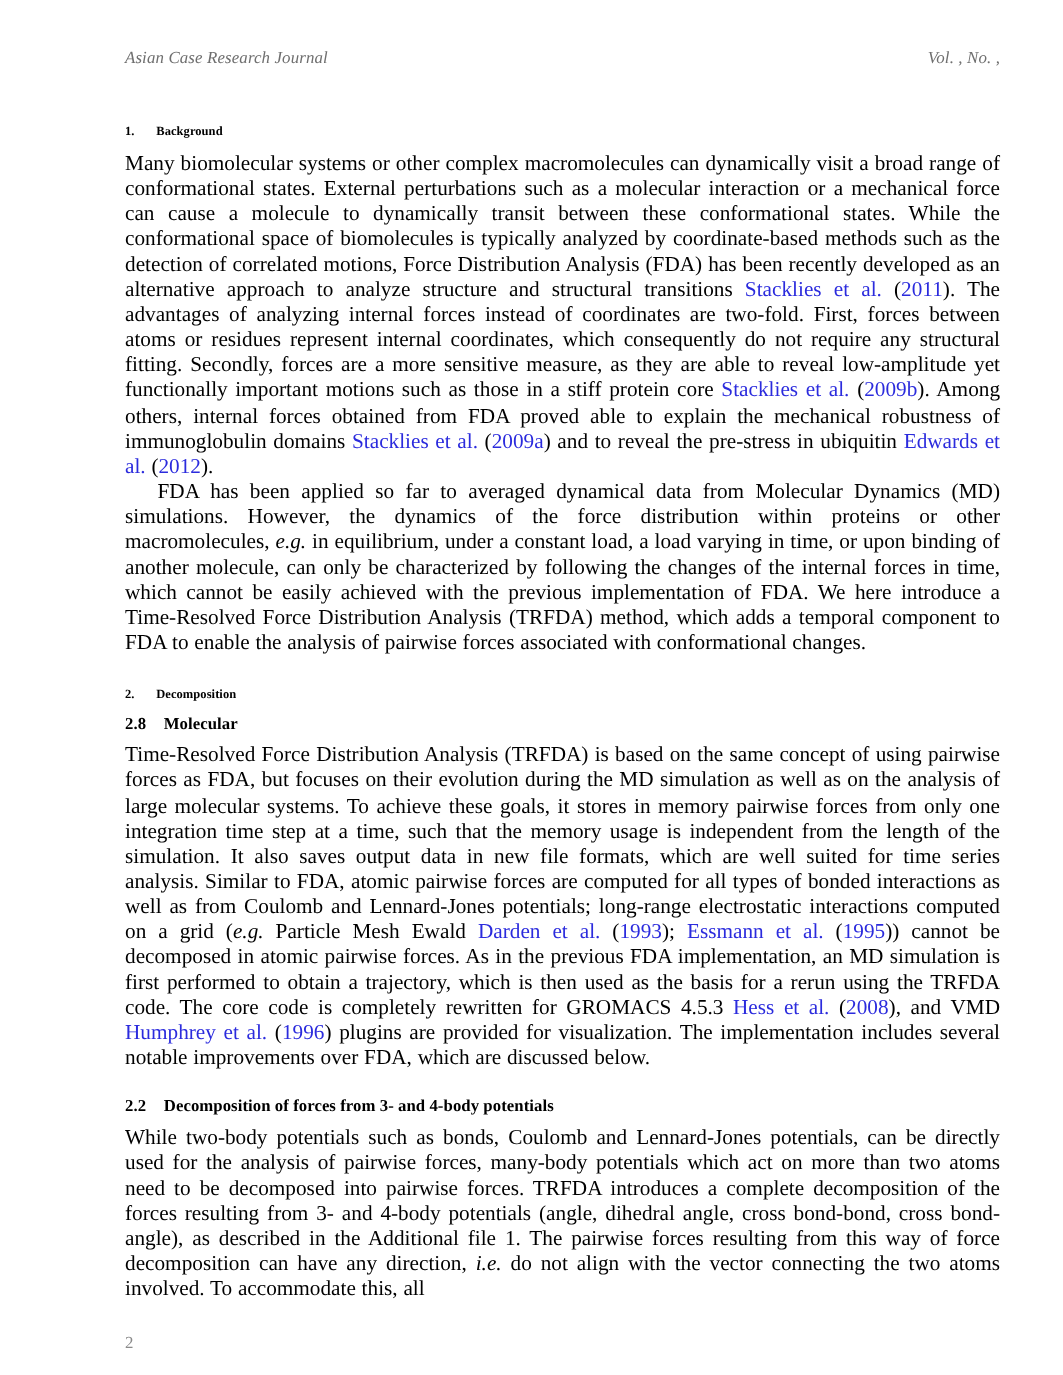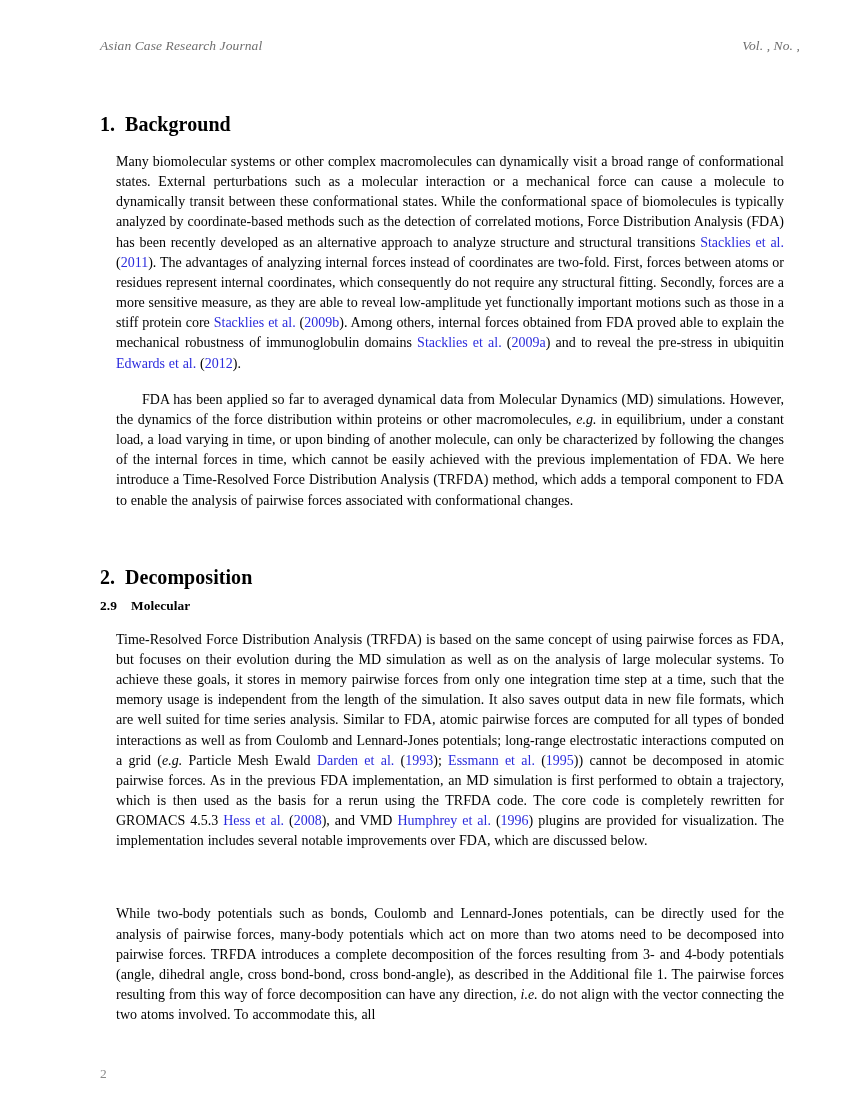--- a/index.html
+++ b/index.html
@@ -43,43 +43,43 @@
 
   
   .column {
     position: absolute;
     left: 100px;
     top: 100px;
     width: 700px;
   }
 
   h2.sec {
-    font-size: 20px;
+    font-size: 10px;
     font-weight: bold;
-    margin: 12px 0 9px 0;
+    margin: 0 0 9px 0;
     line-height: 1.2;
     letter-spacing: 0.05px;
   }
   h2.sec .num { display: inline-block; min-width: 25px; }
 
   h3.subsec {
     font-size: 13.4px;
     font-weight: bold;
     margin: 0 0 7px 0;
     line-height: 1.2;
     letter-spacing: 0.05px;
   }
   h3.subsec .num { display: inline-block; min-width: 31px; }
 
   p.body {
-    font-size: 14px;
+    font-size: 17px;
     line-height: 20.15px;
     text-align: justify;
     text-justify: inter-word;
-    margin: 16px;
+    margin: 0;
     -webkit-hyphens: none;
     hyphens: none;
     word-spacing: 0.02em;
   }
   p.body.indent { text-indent: 26px; }
 
   a.cite {
     color: #2b2bdd;
     text-decoration: none;
   }
@@ -122,29 +122,32 @@
       <span>FDA has been applied so far to averaged dynamical data from Molecular Dynamics (MD) simulations. However, the dynamics of the force distribution within proteins or other macromolecules, </span><i class="it">e.g.</i><span> in equilibrium, under a constant load, a load varying in time, or upon binding of another molecule, can only be characterized by following the changes of the internal forces in time, which cannot be easily achieved with the previous implementation of FDA. We here introduce a Time-Resolved Force Distribution Analysis (TRFDA) method, which adds a temporal component to FDA to enable the analysis of pairwise forces associated with conformational changes.</span>
     </p>
 
     <div class="gap-sec"></div>
 
     <h2 class="sec">
       <span class="num">2.</span><span>Decomposition</span>
     </h2>
 
     <h3 class="subsec">
-      <span class="num">2.9</span><span>Molecular</span>
+      <span class="num">2.8</span><span>Molecular</span>
     </h3>
 
     <p class="body">
       <span>Time-Resolved Force Distribution Analysis (TRFDA) is based on the same concept of using pairwise forces as FDA, but focuses on their evolution during the MD simulation as well as on the analysis of large molecular systems. To achieve these goals, it stores in memory pairwise forces from only one integration time step at a time, such that the memory usage is independent from the length of the simulation. It also saves output data in new file formats, which are well suited for time series analysis. Similar to FDA, atomic pairwise forces are computed for all types of bonded interactions as well as from Coulomb and Lennard-Jones potentials; long-range electrostatic interactions computed on a grid (</span><i class="it">e.g.</i><span> Particle Mesh Ewald </span><a class="cite" href="#"><span>Darden et al. </span></a><span>(</span><a class="cite yr" href="#"><span>1993</span></a><span>)</span><span>; </span><a class="cite" href="#"><span>Essmann et al. </span></a><span>(</span><a class="cite yr" href="#"><span>1995</span></a><span>)</span><span>) cannot be decomposed in atomic pairwise forces. As in the previous FDA implementation, an MD simulation is first performed to obtain a trajectory, which is then used as the basis for a rerun using the TRFDA code. The core code is completely rewritten for GROMACS 4.5.3 </span><a class="cite" href="#"><span>Hess et al. </span></a><span>(</span><a class="cite yr" href="#"><span>2008</span></a><span>)</span><span>, and VMD </span><a class="cite" href="#"><span>Humphrey et al. </span></a><span>(</span><a class="cite yr" href="#"><span>1996</span></a><span>)</span><span> plugins are provided for visualization. The implementation includes several notable improvements over FDA, which are discussed below.</span>
     </p>
 
     <div class="gap-sub"></div>
 
+    <h3 class="subsec">
+      <span class="num">2.2</span><span>Decomposition of forces from 3- and 4-body potentials</span>
+    </h3>
 
     <p class="body">
       <span>While two-body potentials such as bonds, Coulomb and Lennard-Jones potentials, can be directly used for the analysis of pairwise forces, many-body potentials which act on more than two atoms need to be decomposed into pairwise forces. TRFDA introduces a complete decomposition of the forces resulting from 3- and 4-body potentials (angle, dihedral angle, cross bond-bond, cross bond-angle), as described in the Additional file 1. The pairwise forces resulting from this way of force decomposition can have any direction, </span><i class="it">i.e.</i><span> do not align with the vector connecting the two atoms involved. To accommodate this, all</span>
     </p>
 
   </div>
 
   <div class="folio">2</div>
 
 </div>

